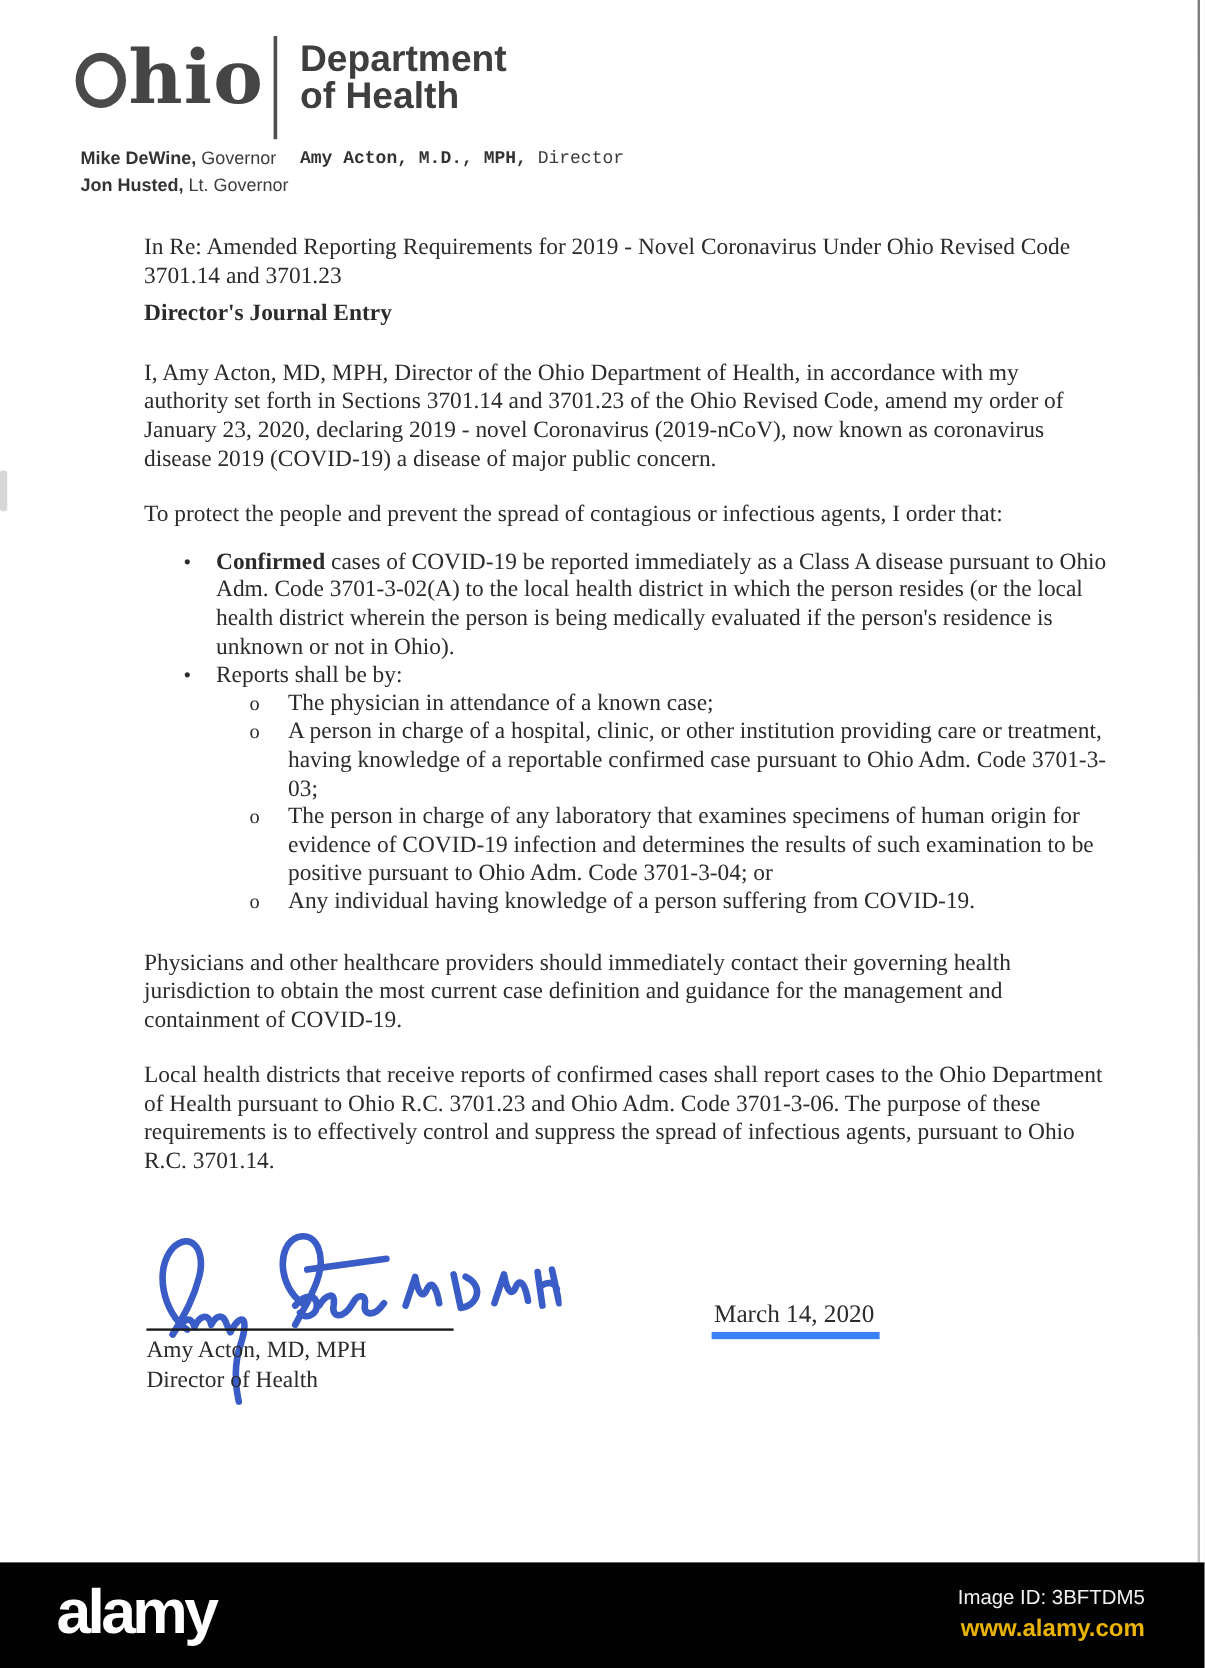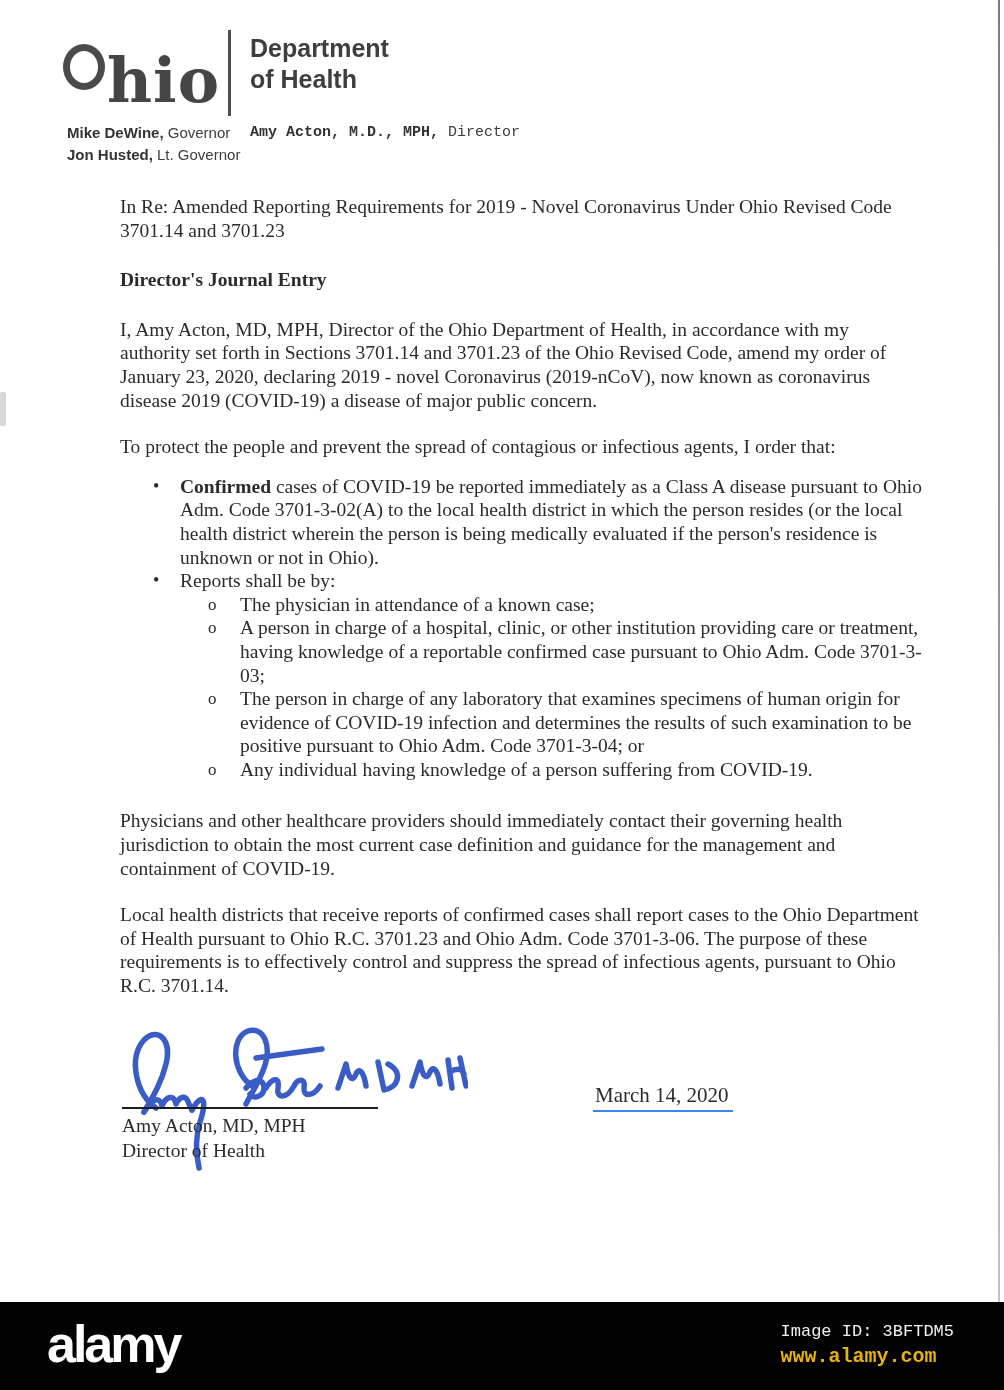--- a/index.html
+++ b/index.html
@@ -19,69 +19,69 @@
     background:#d7d7d7; border-radius:2px;
   }
   
   .logo-wrap { position:absolute; left:63px; top:30px; display:flex; align-items:flex-start; }
   .ohio-o {
     width:42px; height:46px; border:7px solid #4a4a4a; border-radius:50%;
     margin-top:14px; margin-right:2px;
   }
   .ohio-hio {
     font-family:"DejaVu Serif", serif; font-weight:bold; font-size:62px;
-    line-height:62px; color:#454545; letter-spacing:1px; margin-top:20px;text-align:center;
+    line-height:62px; color:#454545; letter-spacing:1px; margin-top:4px;text-align:center;
   }
   .logo-divider { position:absolute; left:228px; top:30px; width:3px; height:86px; background:#4f4f4f; }
   .dept-name {
     position:absolute; left:250px; top:33px;
     font-family:"Liberation Sans", sans-serif; font-weight:bold;
-    font-size:25px; line-height:31px; color:#3e3e3e;
+    font-size:31px; line-height:31px; color:#3e3e3e;
   }
   .officials-left {
     position:absolute; left:67px; top:122px;
     font-family:"Liberation Sans", sans-serif; font-size:15px; line-height:22px; color:#3c3c3c;
   }
   .officials-right {
     position:absolute; left:250px; top:122px;
     font-family:Liberation Mono, monospace; font-size:15px; line-height:22px; color:#3c3c3c;
   }
   .officials-left b, .officials-right b { font-weight:bold; color:#333; }
   
   .letter-body {
     position:absolute; left:120px; top:195px; width:802px;
     font-size:19.5px; line-height:23.6px;
   }
-  .subject { margin-bottom:26px; }
+  .subject { margin-bottom:8px; }
   .journal-title { text-align:left; font-weight:bold; margin-bottom:26px; }
   .para { margin-bottom:23px; }
   .para-intro { margin-bottom:16px; }
   .bullet-item { position:relative; padding-left:60px; }
   .bullet-item .bmark { position:absolute; left:33px; top:0; font-size:18px; }
   .sub-bullet { position:relative; padding-left:120px; }
   .sub-bullet .bmark { position:absolute; left:88px; top:0; font-size:17px; }
   .bullets-gap-after { margin-bottom:28px; }
   
   .sig-svg { position:absolute; left:116px; top:1022px; }
   .sig-line { position:absolute; left:122px; top:1107px; width:256px; height:2px; background:#1c1c1c; }
   .signer { position:absolute; left:122px; top:1113px; font-size:19.5px; line-height:25px; }
   .date-field {
     position:absolute; left:593px; top:1083px;
-    font-size:21px; border-bottom:2px solid #3b82f6; padding:0 4px 2px 2px;
+    font-size:21px; border-bottom:6px solid #3b82f6; padding:0 4px 2px 2px;
   }
   
   .alamy-bar {
     position:absolute; left:0; top:1302px; width:1004px; height:88px;
     background:#020202; font-family:"Liberation Sans", sans-serif;
   }
   .alamy-logo {
     position:absolute; left:47px; top:12px; color:#ffffff;
     font-weight:bold; font-size:52px; letter-spacing:-3px;
   }
-  .alamy-right { position:absolute; right:50px; top:18px; color:#f2f2f2;font-family:Liberation Mono, monospace; }
+  .alamy-right { position:absolute; right:50px; top:18px; text-align:right; color:#f2f2f2; }
   .alamy-id { font-size:17px; line-height:24px; }
   .alamy-url { font-size:20px; font-weight:bold; line-height:26px; color:#eab308; }
 </style>
 </head>
 <body>
 
 <div class="page">
 
   <div class="scan-line-right"></div>
   <div class="scan-speck"></div>

